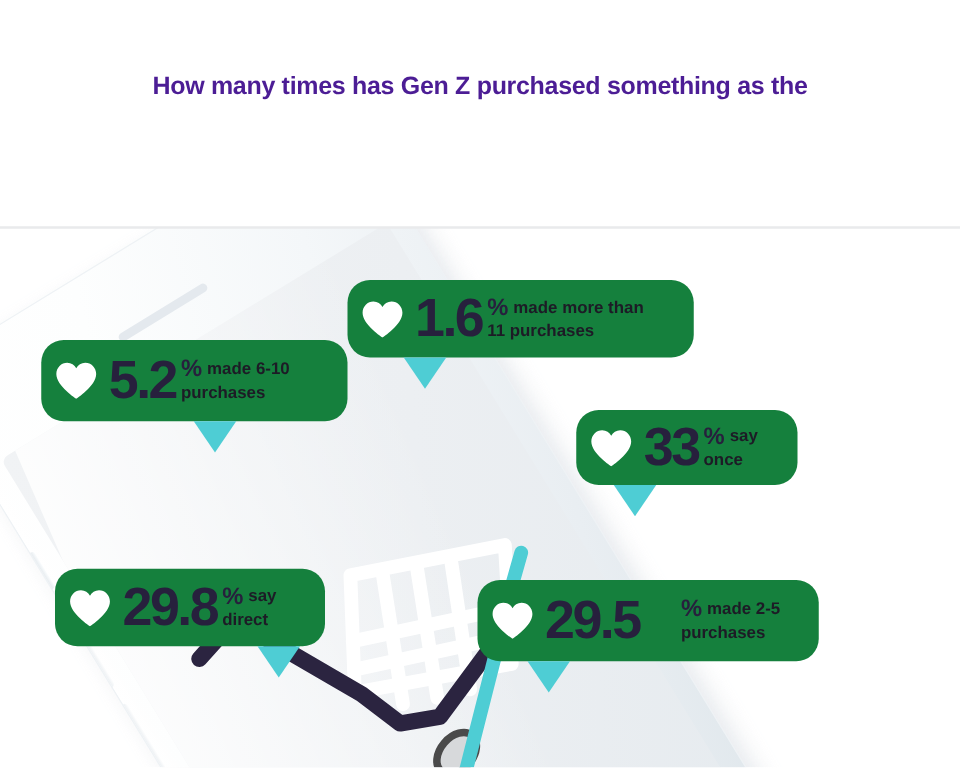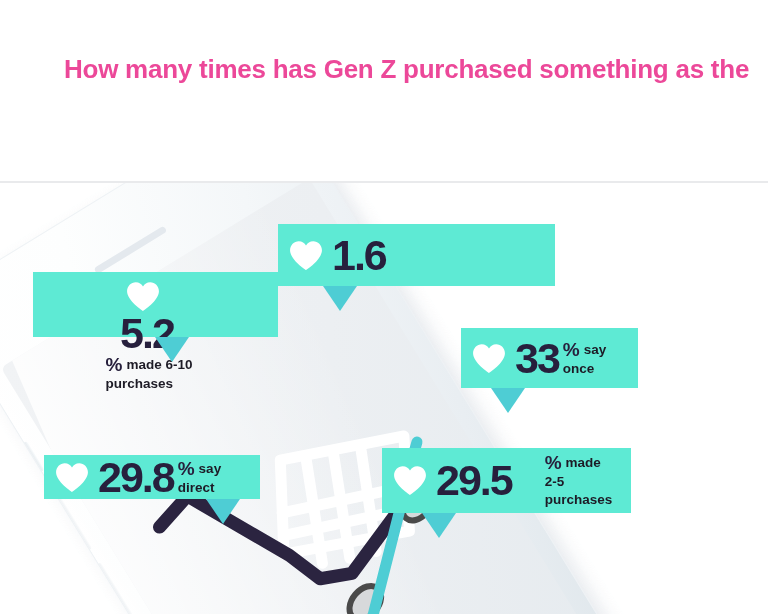--- a/index.html
+++ b/index.html
@@ -35,24 +35,24 @@
     left: 50%;
     top: 56px;
     transform: translateX(-50%);
     width: 640px;
     text-align: center;
   }
 
   .title-line {
     display: block;
     font-family: "Liberation Sans", sans-serif;
-    font-size: 26px;
+    font-size: 20px;
     font-weight: bold;
     line-height: 27px;
-    color: #ec4899;
+    color: #4c1d95;
     letter-spacing: -0.25px;
     white-space: nowrap;
   }
 
   .header-rule {
     position: absolute;
     left: 0;
     top: 181px;
     width: 768px;
     height: 1.5px;
@@ -173,24 +173,25 @@
     left: 40px;
     top: 195px;
     width: 290px;
     height: 230px;
   }
 
   
   .badge {
     position: absolute;
     z-index: 60;
-    background: #5eead4;
+    background: #15803d;
     display: flex;
     align-items: center;
     padding: 9px 28px 9px 11px;
+    border-radius: 18px;
   }
 
   .badge .tail {
     position: absolute;
     top: 100%;
     width: 0; height: 0;
     border-left: 17px solid transparent;
     border-right: 17px solid transparent;
     border-top: 25px solid #4ECDD4;
   }
@@ -297,65 +298,69 @@
 
   </div>
 
   <div class="header-band">
     <div class="title-block">
       <span class="title-line">How many times has Gen Z purchased something as the</span>
     </div>
   </div>
   <div class="header-rule"></div>
 
-  <div class="badge" id="b0" style="left:33px; top:272px; width:245px; height:65px;flex-direction:column;">
+  <div class="badge" id="b0" style="left:33px; top:272px; width:245px; height:65px;">
     <svg class="heart-icon" viewBox="0 0 32 29">
       <path d="M16 28.2 C16 28.2 1 18.6 1 9.6 C1 4.6 4.8 1 9.2 1 C12.2 1 14.7 2.6 16 5.1 C17.3 2.6 19.8 1 22.8 1 C27.2 1 31 4.6 31 9.6 C31 18.6 16 28.2 16 28.2 Z" fill="#ffffff"></path>
     </svg>
     <span class="badge-value">5.2</span>
     <span class="badge-tailtext label-wrap">
       <span class="badge-pct">%</span><span class="badge-label">made 6-10
 purchases</span>
     </span>
     <span class="tail" style="left:122px;"></span>
   </div>
 
   <div class="badge" id="b1" style="left:278px; top:224px; width:277px; height:62px;">
     <svg class="heart-icon" viewBox="0 0 32 29">
       <path d="M16 28.2 C16 28.2 1 18.6 1 9.6 C1 4.6 4.8 1 9.2 1 C12.2 1 14.7 2.6 16 5.1 C17.3 2.6 19.8 1 22.8 1 C27.2 1 31 4.6 31 9.6 C31 18.6 16 28.2 16 28.2 Z" fill="#ffffff"></path>
     </svg>
     <span class="badge-value">1.6</span>
+    <span class="badge-tailtext label-wrap">
+      <span class="badge-pct">%</span><span class="badge-label">made more than
+11 purchases</span>
+    </span>
     <span class="tail" style="left:45px;"></span>
   </div>
 
   <div class="badge" id="b2" style="left:437px; top:328px; width:177px; height:60px;margin-left:24px;">
     <svg class="heart-icon" viewBox="0 0 32 29">
       <path d="M16 28.2 C16 28.2 1 18.6 1 9.6 C1 4.6 4.8 1 9.2 1 C12.2 1 14.7 2.6 16 5.1 C17.3 2.6 19.8 1 22.8 1 C27.2 1 31 4.6 31 9.6 C31 18.6 16 28.2 16 28.2 Z" fill="#ffffff"></path>
     </svg>
     <span class="badge-value">33</span>
     <span class="badge-tailtext label-wrap" style="max-width:58px;">
       <span class="badge-pct">%</span><span class="badge-label">say
 once</span>
     </span>
     <span class="tail" style="left:30px;"></span>
   </div>
 
-  <div class="badge" id="b3" style="left:44px; top:455px; width:216px; height:44px;">
+  <div class="badge" id="b3" style="left:44px; top:455px; width:216px; height:62px;">
     <svg class="heart-icon" viewBox="0 0 32 29">
       <path d="M16 28.2 C16 28.2 1 18.6 1 9.6 C1 4.6 4.8 1 9.2 1 C12.2 1 14.7 2.6 16 5.1 C17.3 2.6 19.8 1 22.8 1 C27.2 1 31 4.6 31 9.6 C31 18.6 16 28.2 16 28.2 Z" fill="#ffffff"></path>
     </svg>
     <span class="badge-value">29.8</span>
     <span class="badge-tailtext label-wrap" style="max-width:60px;">
       <span class="badge-pct">%</span><span class="badge-label">say
 direct</span>
     </span>
     <span class="tail" style="left:162px;"></span>
   </div>
 
-  <div class="badge" id="b4" style="left:382px; top:448px; width:249px; height:65px;">
+  <div class="badge" id="b4" style="left:382px; top:464px; width:273px; height:65px;">
     <svg class="heart-icon" viewBox="0 0 32 29">
       <path d="M16 28.2 C16 28.2 1 18.6 1 9.6 C1 4.6 4.8 1 9.2 1 C12.2 1 14.7 2.6 16 5.1 C17.3 2.6 19.8 1 22.8 1 C27.2 1 31 4.6 31 9.6 C31 18.6 16 28.2 16 28.2 Z" fill="#ffffff"></path>
     </svg>
     <span class="badge-value">29.5</span>
     <span class="badge-tailtext label-wrap" style="max-width:92px;margin-left:33px;">
       <span class="badge-pct">%</span><span class="badge-label">made 2-5
 purchases</span>
     </span>
     <span class="tail" style="left:40px;"></span>
   </div>

